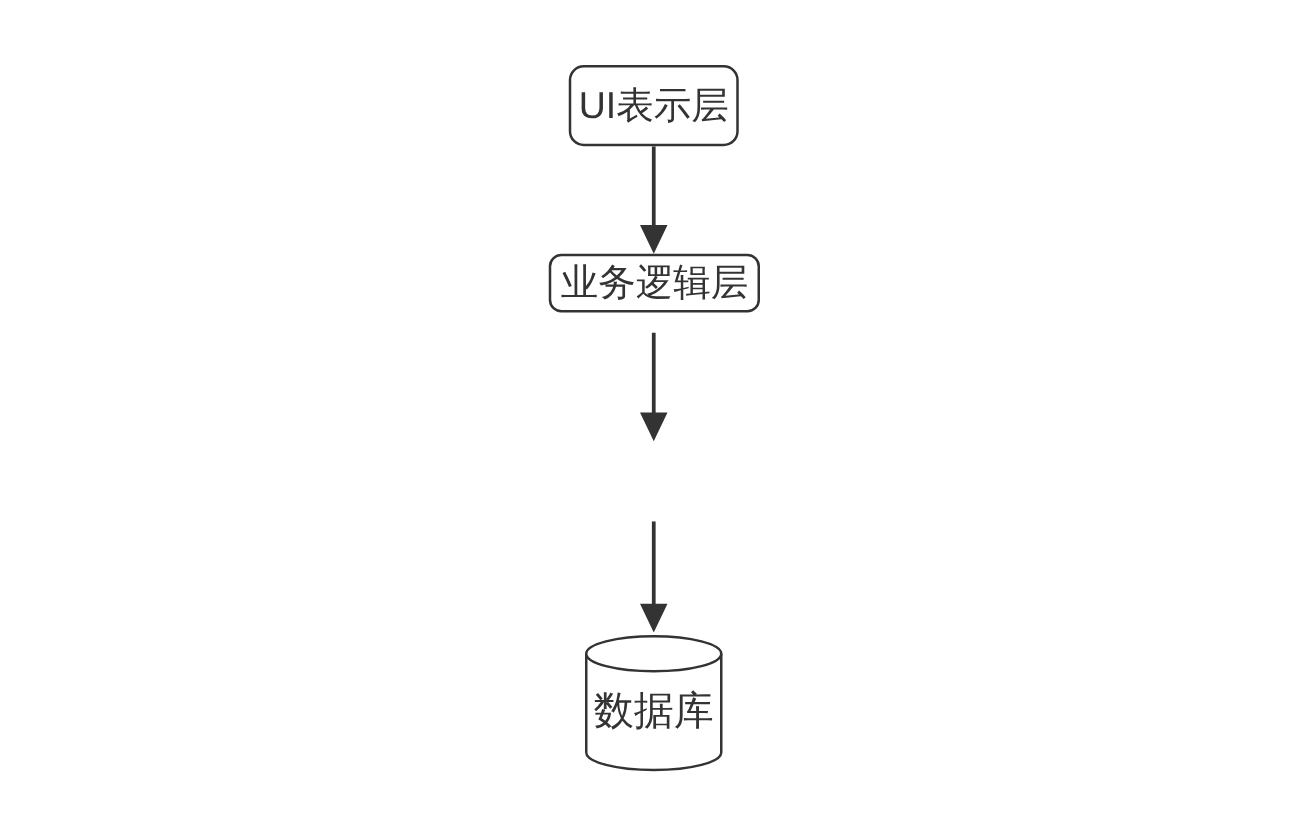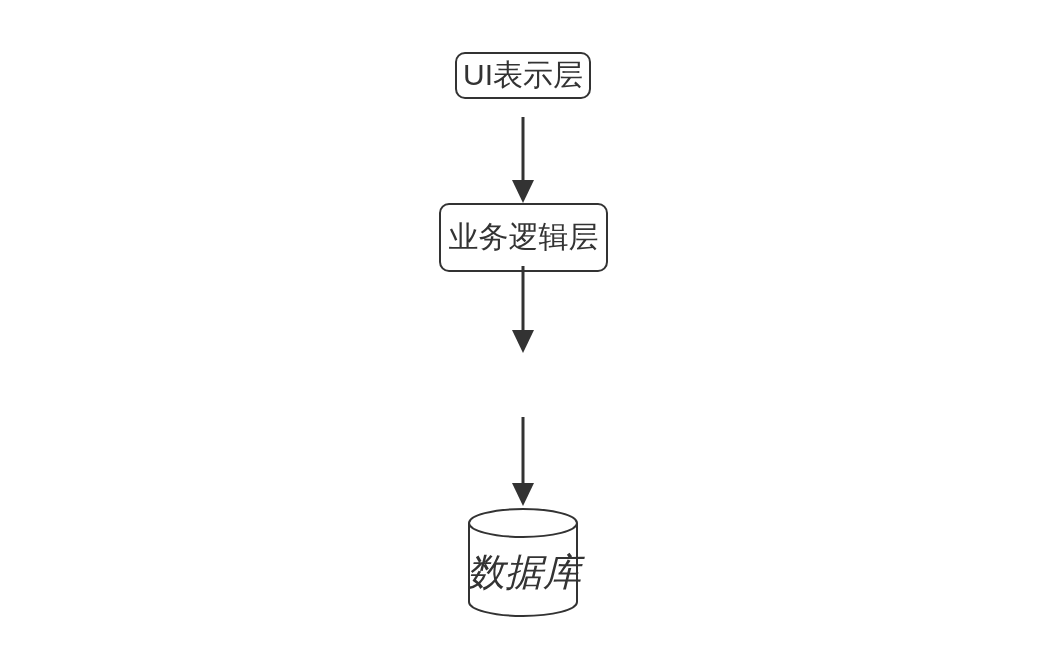--- a/index.html
+++ b/index.html
@@ -43,41 +43,40 @@
     position: absolute;
     top: 0;
     left: 0;
   }
   .cylinder .label {
     position: absolute;
     left: 0;
     top: 40px;
     width: 100%;
     text-align: center;
-    font-size: 38px;
+    font-size: 32px;
     color: #333333;
     white-space: nowrap;
-    font-style: italic;
   }
 </style>
 </head>
 <body>
 
 <div class="canvas">
 
-  <div class="node-box" style="left:455px; top:52px; width:136px; height:47px;">
+  <div class="node-box" style="left:455px; top:52px; width:136px; height:65px;border-radius:12px;">
     <span>UI表示层</span>
   </div>
 
   <svg class="arrow" style="left:509px; top:117px;" width="28" height="86" viewBox="0 0 28 86" aria-hidden="true">
     <line x1="14" y1="0" x2="14" y2="66" stroke="#333333" stroke-width="3"></line>
     <polygon points="3,63 25,63 14,86" fill="#333333"></polygon>
   </svg>
 
-  <div class="node-box" style="left:439px; top:203px; width:169px; height:69px;">
+  <div class="node-box" style="left:439px; top:203px; width:169px; height:47px;">
     <span>业务逻辑层</span>
   </div>
 
   <svg class="arrow" style="left:509px; top:266px;" width="28" height="87" viewBox="0 0 28 87" aria-hidden="true">
     <line x1="14" y1="0" x2="14" y2="67" stroke="#333333" stroke-width="3"></line>
     <polygon points="3,64 25,64 14,87" fill="#333333"></polygon>
   </svg>
 
 
   <svg class="arrow" style="left:509px; top:417px;" width="28" height="89" viewBox="0 0 28 89" aria-hidden="true">

